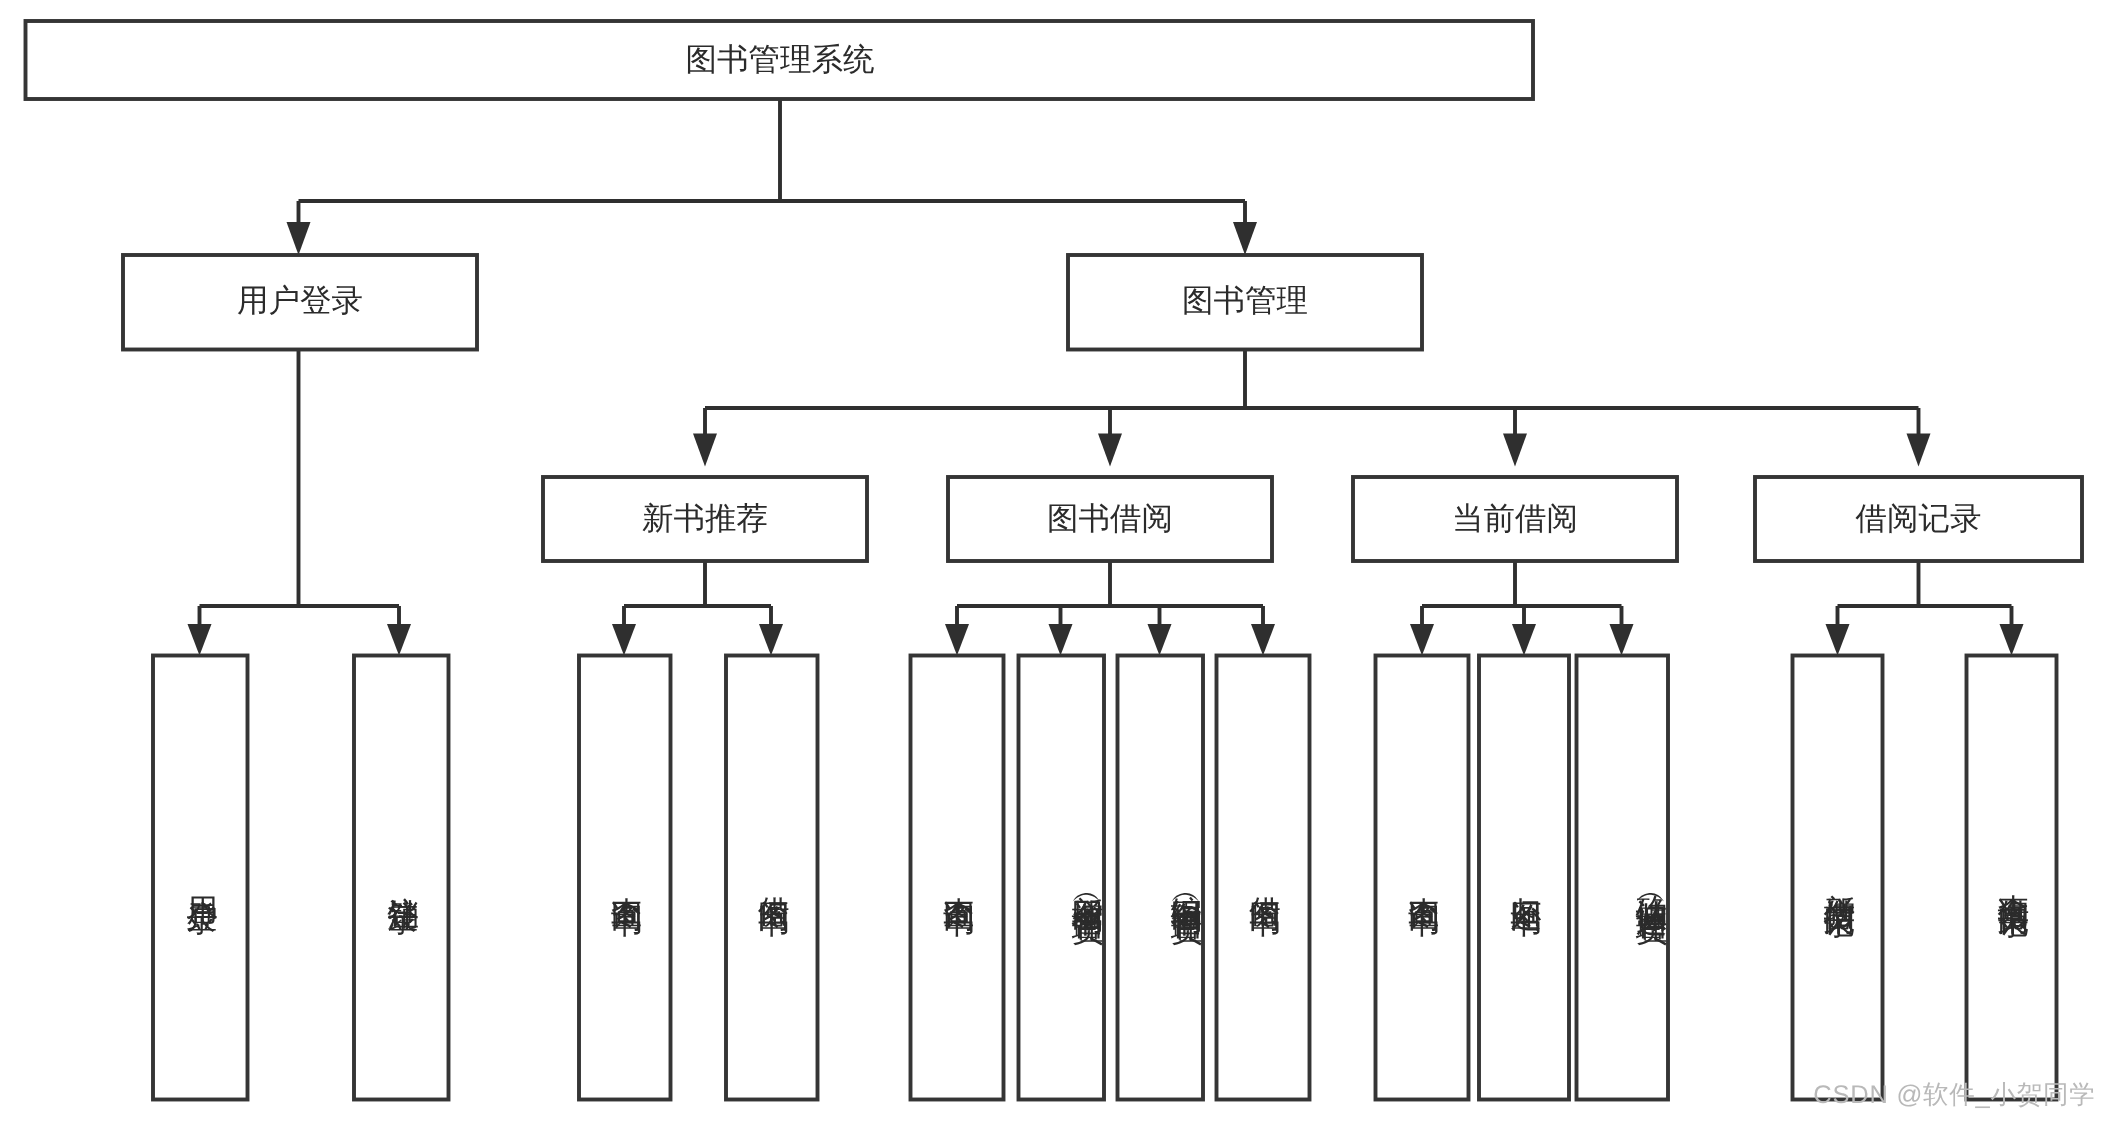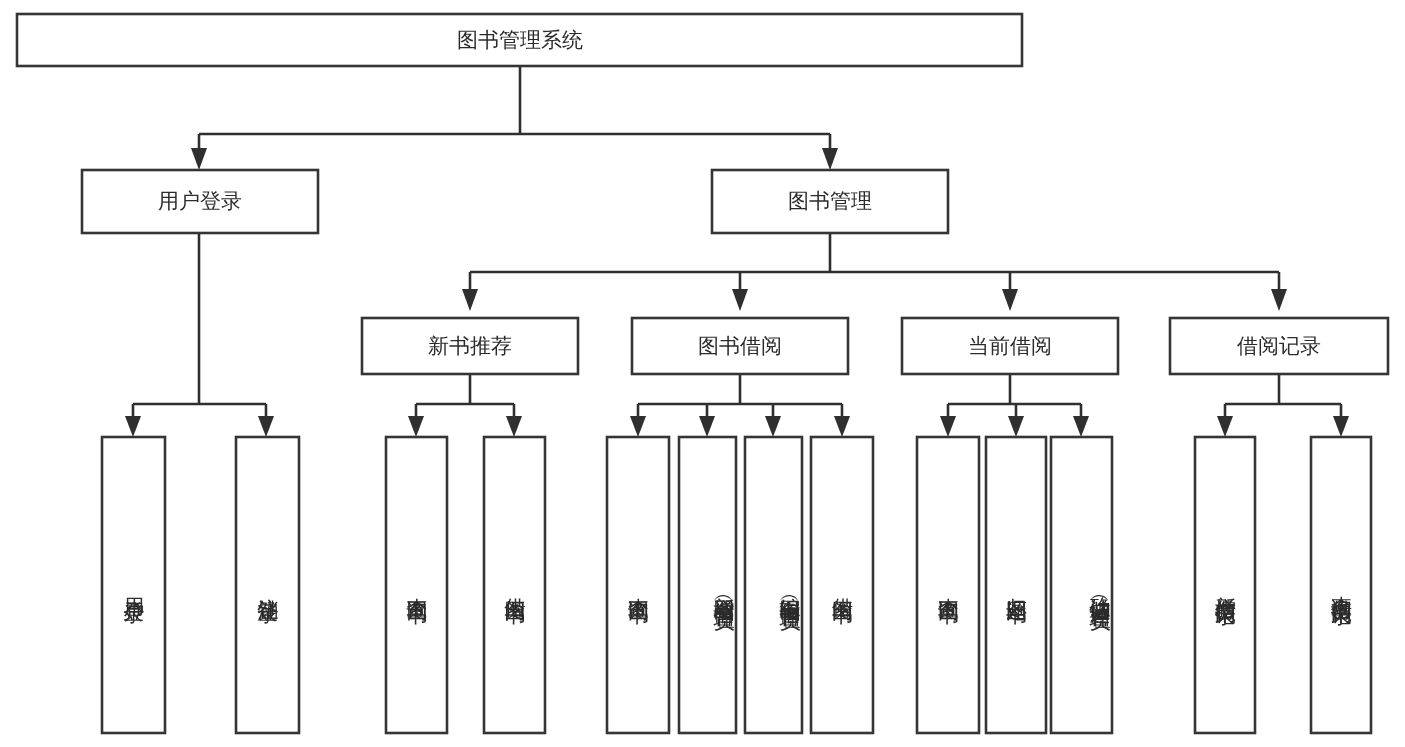--- a/index.html
+++ b/index.html
@@ -218,13 +218,14 @@
   <div class="vert-label" style="left:745px; top:437px; width:57px; height:296px; align-items:flex-start; padding-top:8px; box-sizing:border-box;">编辑图书（管理员）</div>
   <div class="vert-label" style="left:811px; top:437px; width:62px; height:296px;">借阅图书</div>
 
   <div class="vert-label" style="left:917px; top:437px; width:62px; height:296px;">查询图书</div>
   <div class="vert-label" style="left:986px; top:437px; width:60px; height:296px;">归还图书</div>
   <div class="vert-label" style="left:1051px; top:437px; width:61px; height:296px; align-items:flex-start; padding-top:8px; box-sizing:border-box;">确认归还（管理员）</div>
 
   <div class="vert-label" style="left:1195px; top:437px; width:60px; height:296px;">新增借阅记录</div>
   <div class="vert-label" style="left:1311px; top:437px; width:60px; height:296px;">查询借阅记录</div>
 
+  <div class="watermark">CSDN @软件_小贺同学</div>
 </div>
 
 </body></html>

